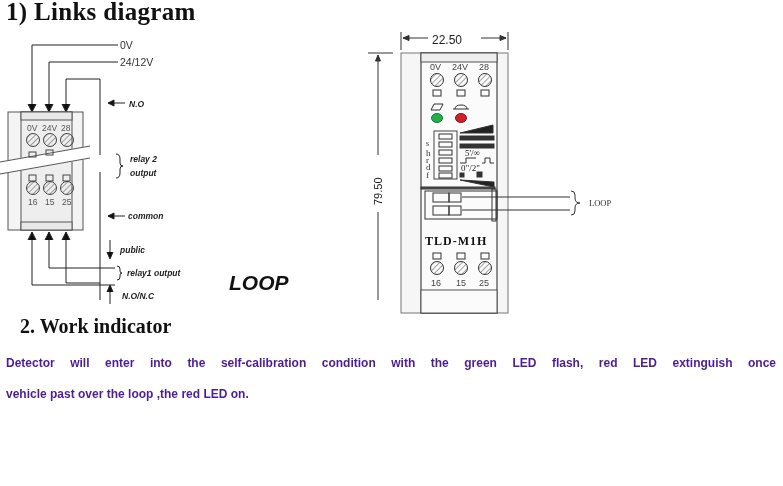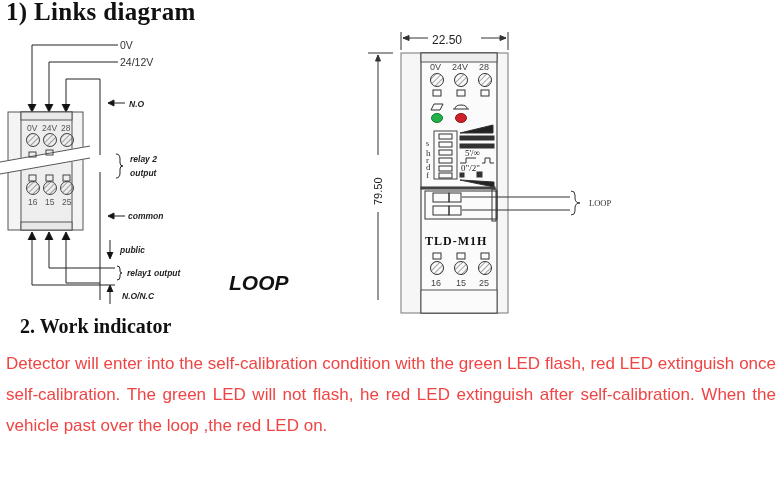--- a/index.html
+++ b/index.html
@@ -1,19 +1,19 @@
 <!DOCTYPE html>
 <html><head>
 <meta charset="utf-8">
 <style>
   html,body{margin:0;padding:0;background:#fff;}
   body{width:783px;height:486px;position:relative;overflow:hidden;font-family:"Liberation Sans",sans-serif;color:#111;}
   .h1{position:absolute;left:6px;top:-2px;font-family:"Liberation Serif",serif;font-weight:bold;font-size:25px;letter-spacing:0.3px;}
   .h2{position:absolute;left:20px;top:315px;font-family:"Liberation Serif",serif;font-weight:bold;font-size:20px;}
-  .para{position:absolute;left:6px;top:348px;width:770px;font-size:17px;line-height:31px;text-align:justify;color:#ef4444;}
+  .para{position:absolute;left:6px;top:348px;width:770px;font-size:12px;line-height:31px;text-align:justify;color:#4c1d95;font-weight:bold;}
   .para span{display:block;}
   .para .last{text-align:left;}
   svg{position:absolute;left:0;top:0;}
   .lbl{font-family:"Liberation Sans",sans-serif;}
 </style>
 </head>
 <body>
 
 <div class="h1">1) Links diagram</div>
 
@@ -191,15 +191,14 @@
   <text class="lbl" x="456" y="286" font-size="9" fill="#444">15</text>
   <text class="lbl" x="479" y="286" font-size="9" fill="#444">25</text>
 
   <text x="589" y="206" font-family="Liberation Serif, serif" font-size="8.5" fill="#333">LOOP</text>
 </svg>
 
 <div class="h2">2. Work indicator</div>
 
 <div class="para">
   <span style="text-align-last:justify">Detector will enter into the self-calibration condition with the green LED flash, red LED extinguish once</span>
-  <span style="text-align-last:justify">self-calibration. The green LED will not flash, he red LED extinguish after self-calibration. When the</span>
   <span class="last">vehicle past over the loop ,the red LED on.</span>
 </div>
 
 </body></html>

